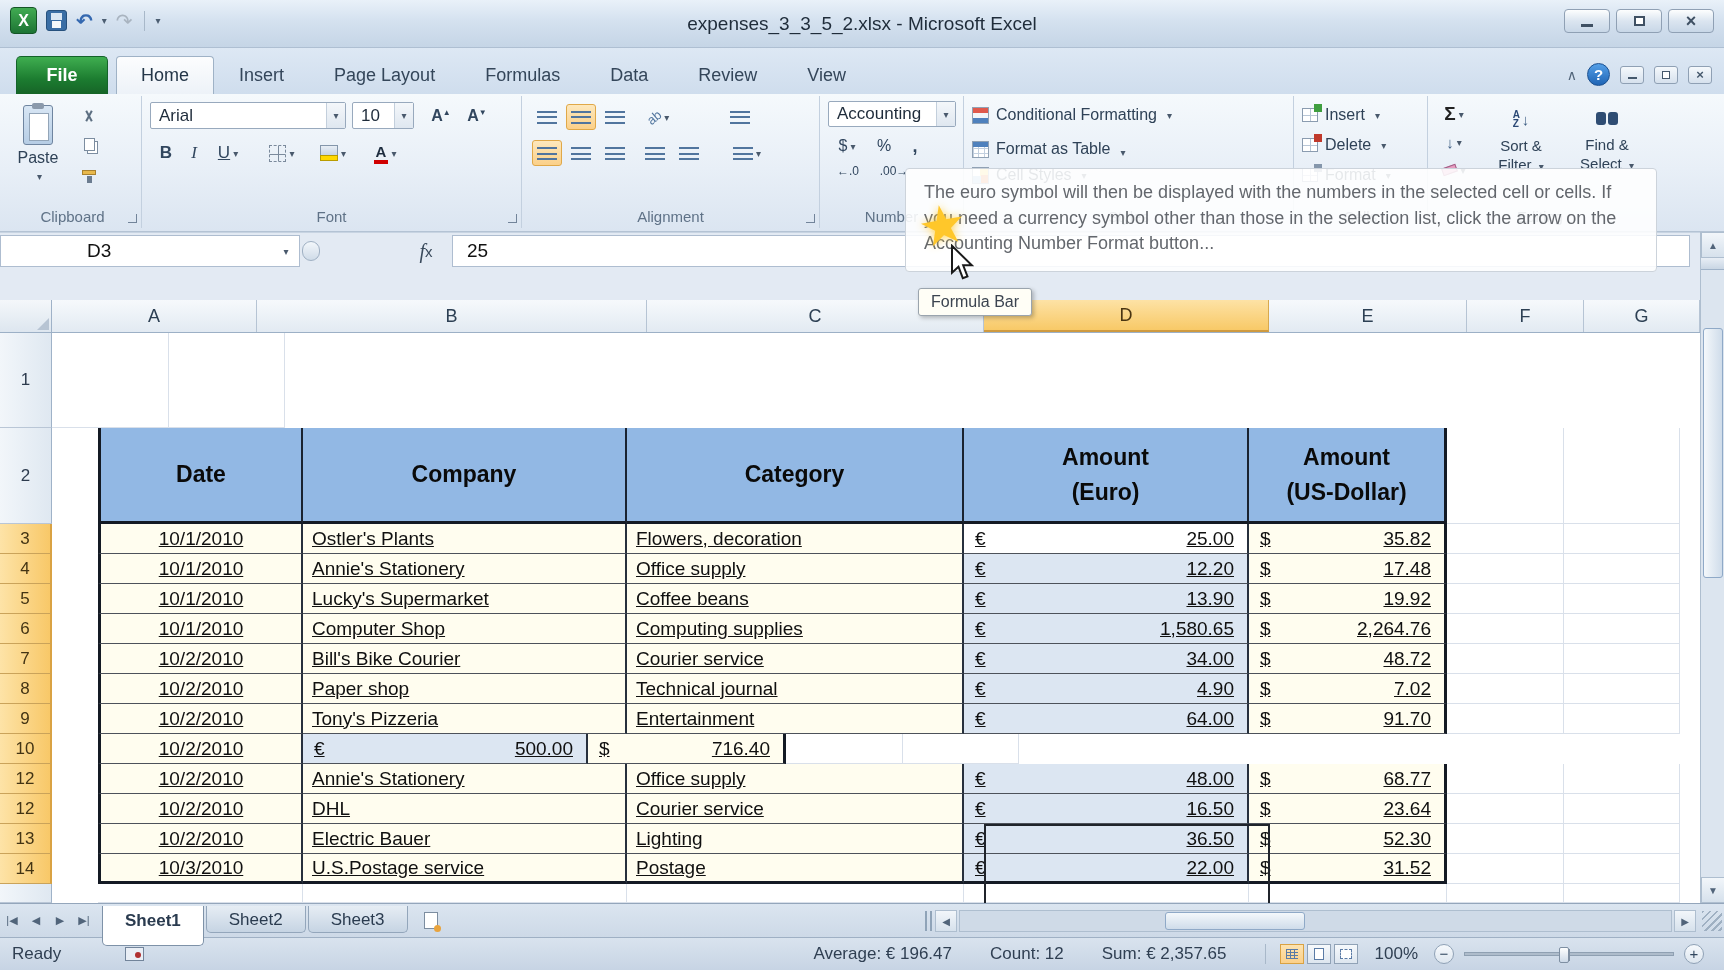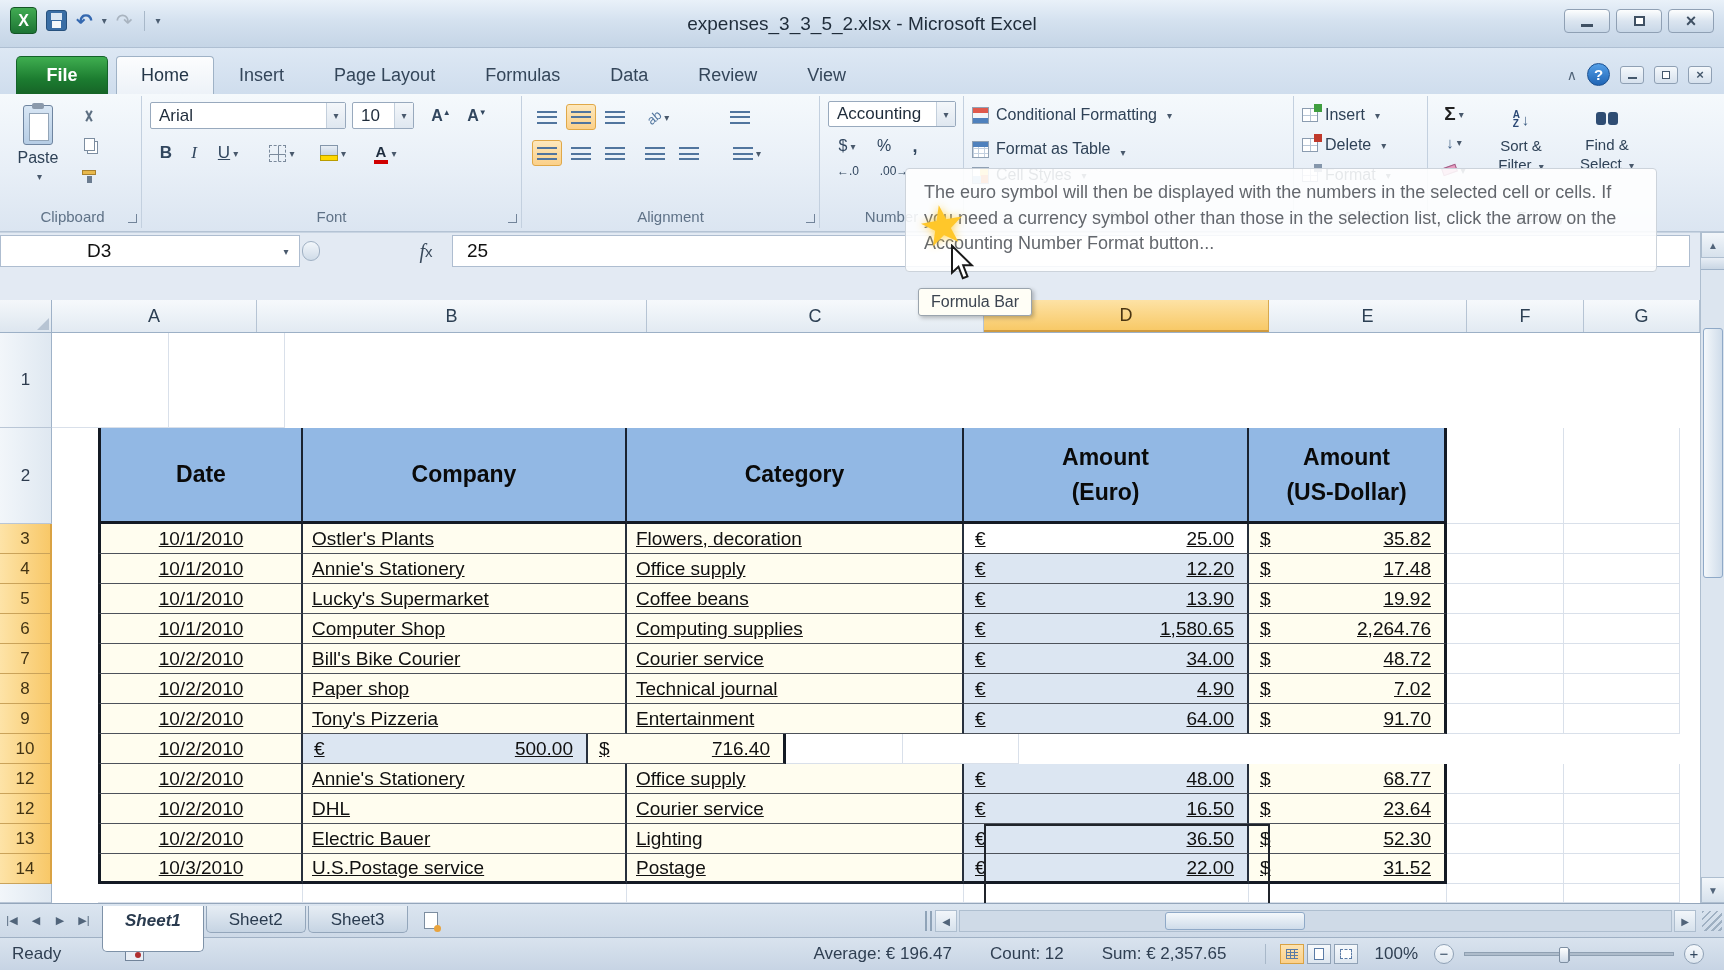--- a/index.html
+++ b/index.html
@@ -177,21 +177,21 @@
   #vsplit{position:absolute;left:0;top:26px;width:24px;height:12px;background:linear-gradient(#e8eef5,#c9d6e4);border-bottom:1px solid #9fb2c8;}
   #vdown{position:absolute;bottom:0;}
 
   
   #sheetbar{position:absolute;left:0;top:903px;width:1724px;height:34px;
     background:linear-gradient(#dbe5f0,#cdd9e7);border-top:1px solid #94a6bb;display:flex;align-items:center;}
   .navbtn{width:24px;height:24px;display:flex;align-items:center;justify-content:center;font-size:11px;color:#51647a;}
   #sheettabs{display:flex;align-items:flex-start;height:30px;margin-left:6px;}
   .stab{padding:0 22px;height:27px;line-height:27px;font-size:17px;color:#2a3b4f;margin-right:2px;
     background:linear-gradient(#e6edf4,#c6d4e3);border:1px solid #93a6bb;border-top:none;border-radius:0 0 5px 5px;}
-  .stab.active{background:#ffffff;font-weight:bold;height:46px;line-height:30px;border-color:#7e92a8;z-index:2;font-style:italic;}
+  .stab.active{background:#ffffff;font-weight:bold;height:40px;line-height:30px;border-color:#7e92a8;z-index:2;}
   .stab-add{width:34px;height:24px;margin-left:4px;display:flex;align-items:center;justify-content:center;}
   .addsheet-icon{width:14px;height:17px;background:#fff;border:1px solid #7c8da0;position:relative;}
   .addsheet-icon:after{content:"";position:absolute;right:-4px;bottom:-4px;width:7px;height:7px;background:#e8a33d;border-radius:50%;}
   #hscroll{position:absolute;left:925px;top:5px;right:28px;height:24px;display:flex;align-items:center;}
   .hsplit{width:7px;height:20px;border-left:2px solid #8fa3b8;border-right:2px solid #8fa3b8;margin-right:3px;}
   #htrack{flex:1;height:22px;background:#cfdae7;border:1px solid #aebecf;position:relative;margin:0 2px;}
   #hthumb{position:absolute;left:205px;top:1px;width:140px;height:18px;border:1px solid #8fa9c7;border-radius:3px;
     background:linear-gradient(#f4f8fb,#cfdcea);}
   .sbtn.h{height:22px;width:22px;}
   #corner-grip{position:absolute;right:2px;top:7px;width:20px;height:20px;

